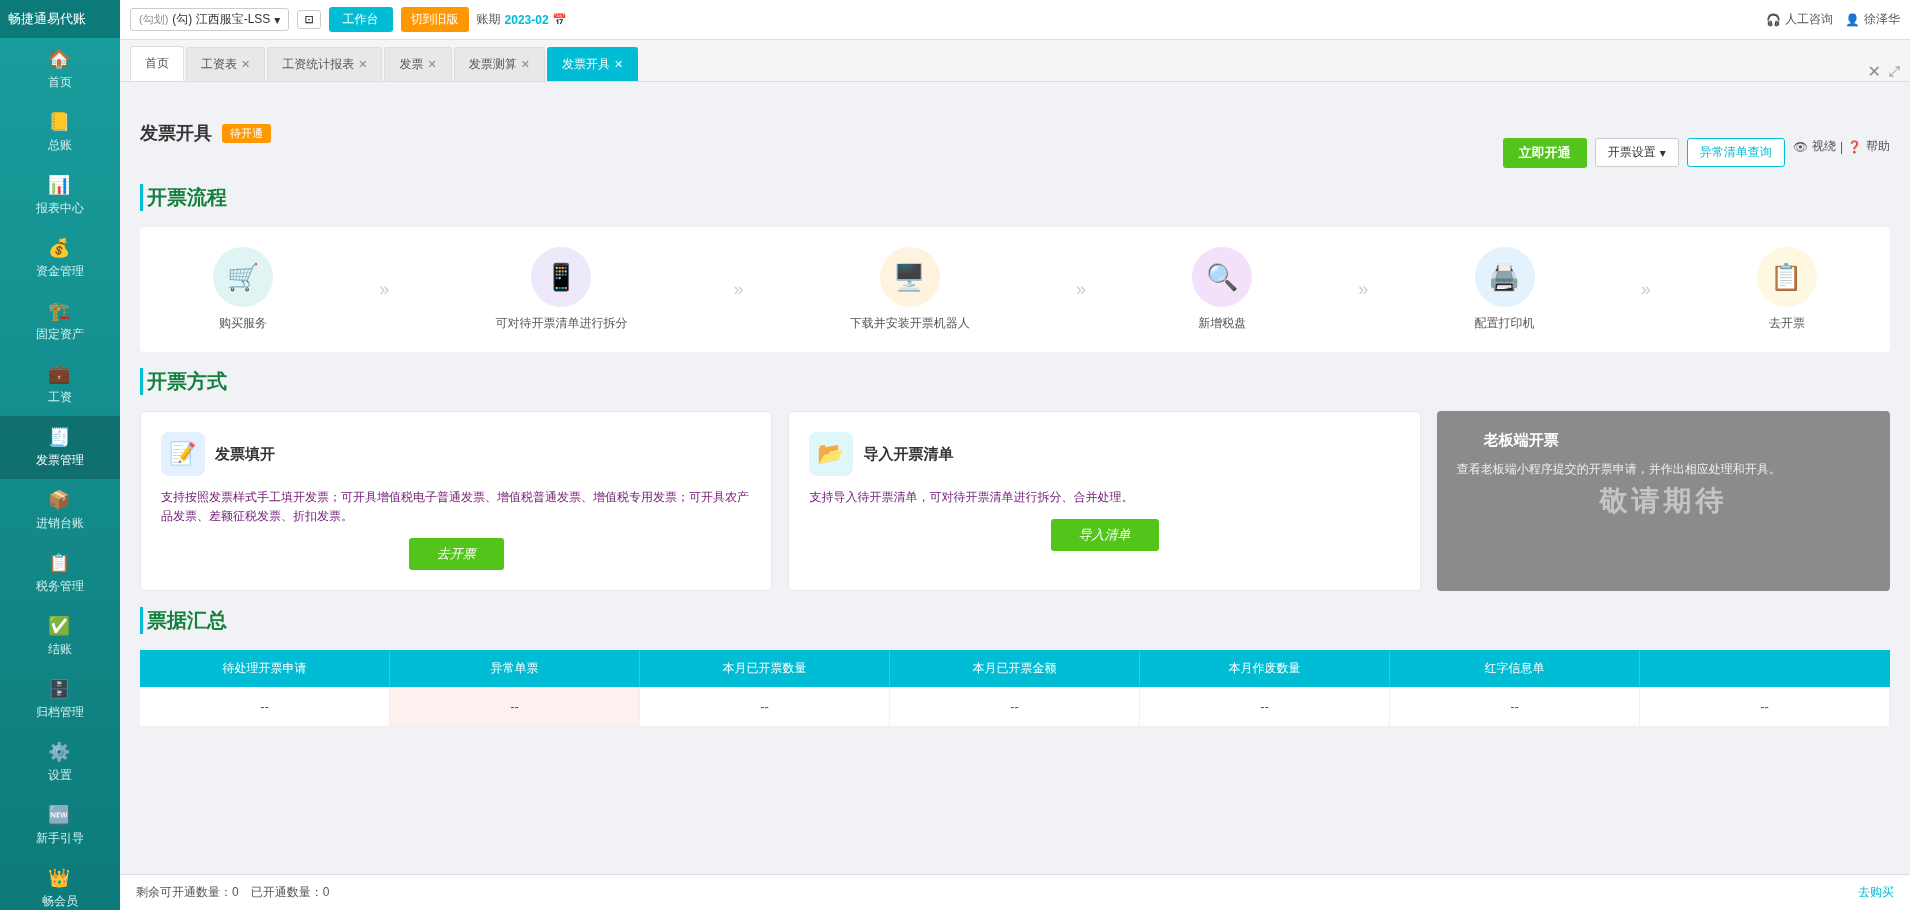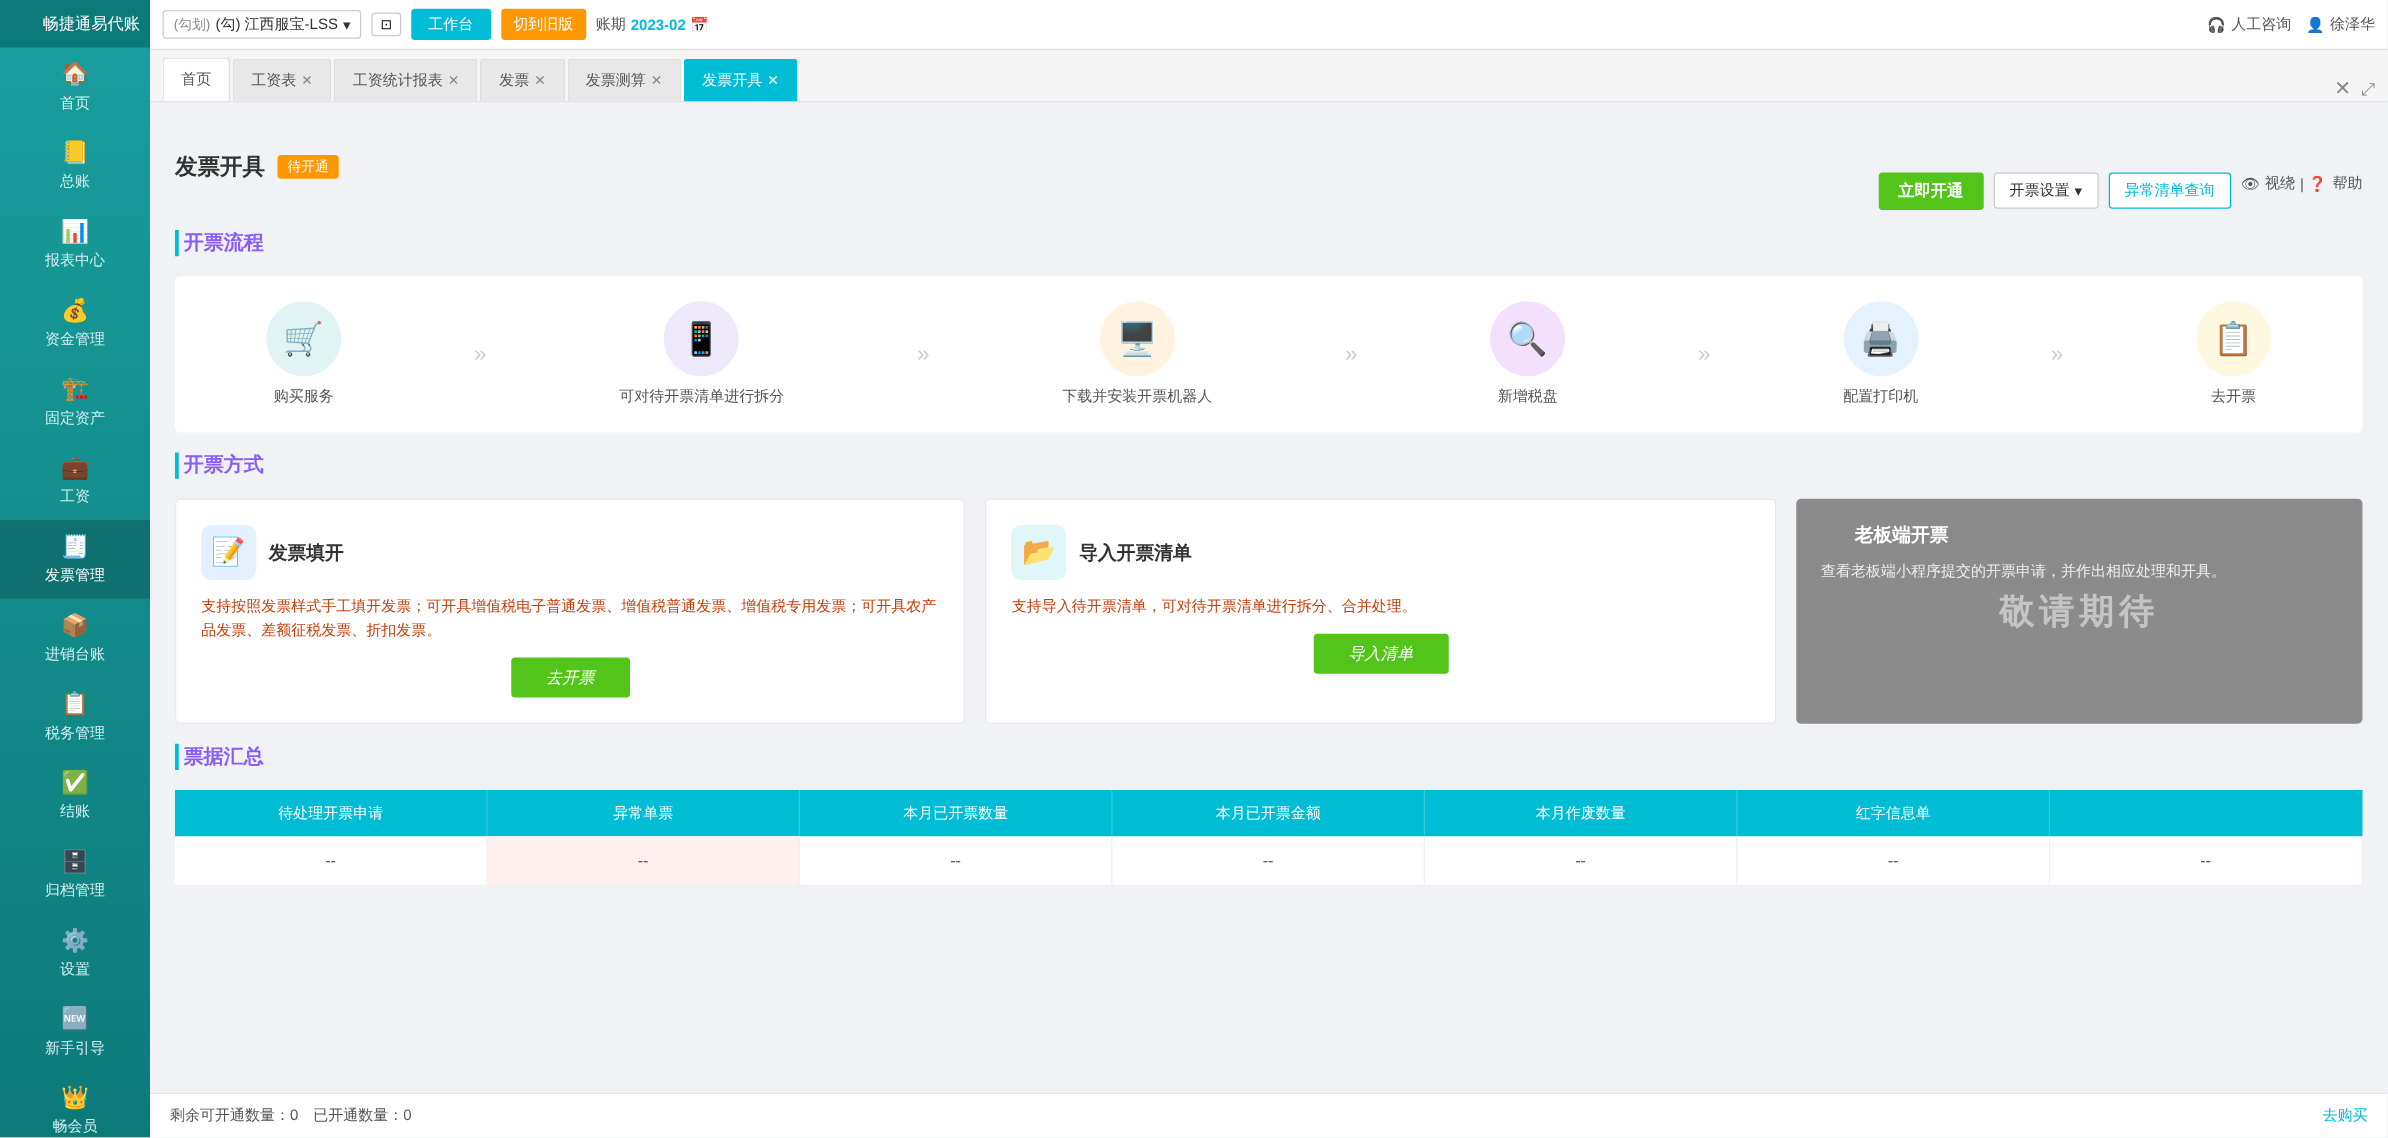--- a/index.html
+++ b/index.html
@@ -15,21 +15,21 @@
       flex-shrink: 0;
     }
     .sidebar-logo {
       padding: 10px 8px;
       background: #0d7a7a;
       font-size: 13px;
       color: #fff;
       text-align: center;
       display: flex;
       align-items: center;
-      justify-content: flex-end;
+      justify-content: flex-start;
       gap: 4px;
       height: 40px;
     }
     .sidebar-item {
       display: flex;
       flex-direction: column;
       align-items: center;
       padding: 10px 4px;
       cursor: pointer;
       color: #d0f0f0;
@@ -232,23 +232,23 @@
     .view-label {
       font-size: 12px;
       color: #555;
       display: flex;
       align-items: center;
       gap: 4px;
     }
 
     
     .section-title {
-      font-size: 16px;
+      font-size: 20px;
       font-weight: bold;
-      color: #8b5cf6;
+      color: #15803d;
       margin-bottom: 16px;
       padding-left: 4px;
       border-left: 3px solid #00bcd4;
     }
 
     
     .workflow-container {
       background: #fff;
       border-radius: 4px;
       padding: 20px;
@@ -307,21 +307,21 @@
       width: 44px;
       height: 44px;
       border-radius: 8px;
       display: flex;
       align-items: center;
       justify-content: center;
       font-size: 22px;
     }
     .method-desc {
       font-size: 12px;
-      color: #c2410c;
+      color: #701a75;
       line-height: 1.6;
     }
     .method-action {
       display: flex;
       justify-content: center;
     }
     .btn-green {
       background: #52c41a;
       color: #fff;
       border: none;

